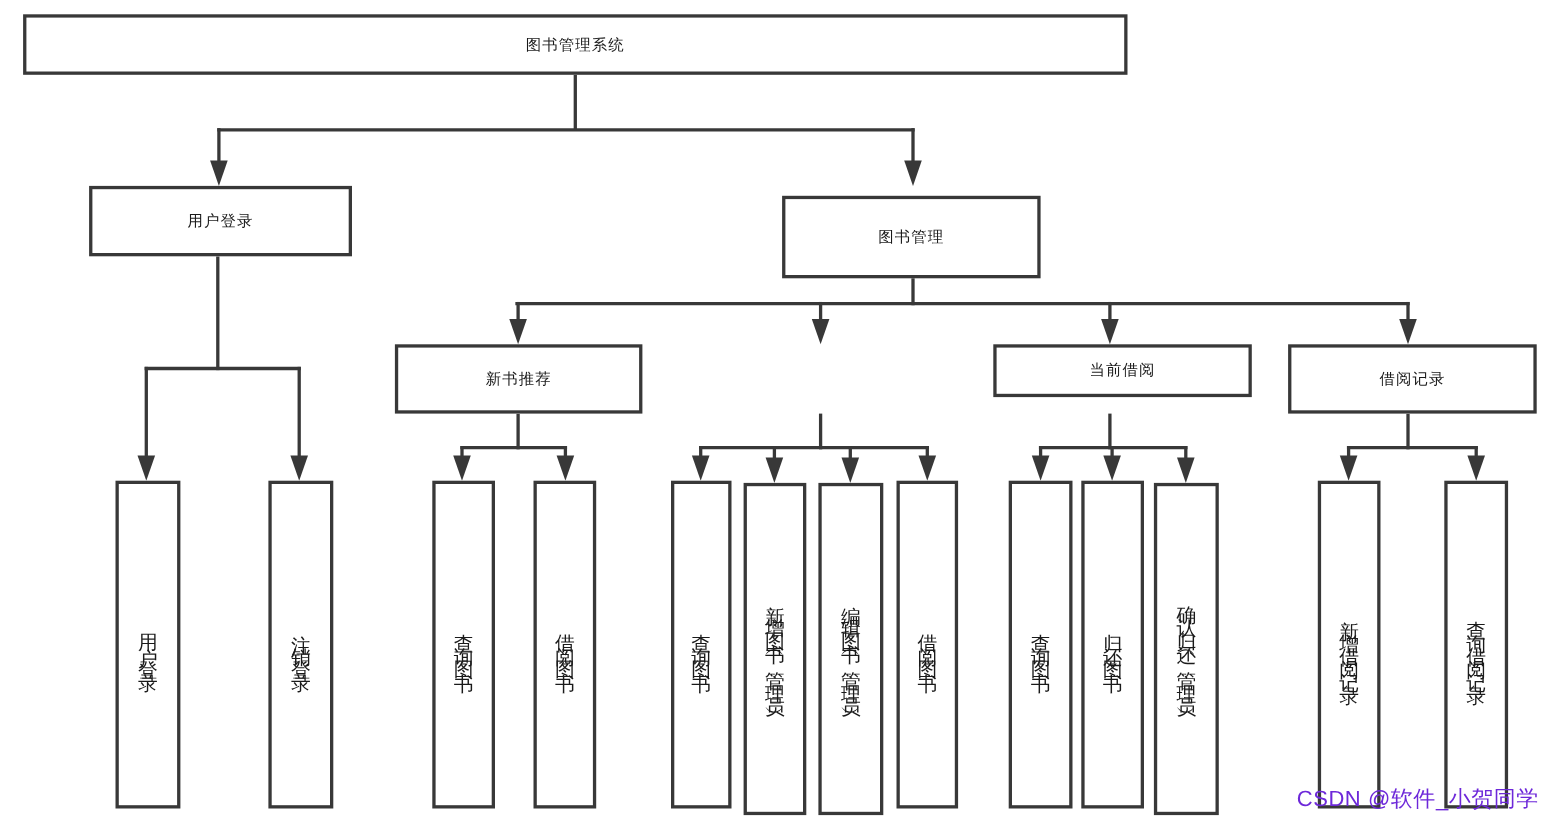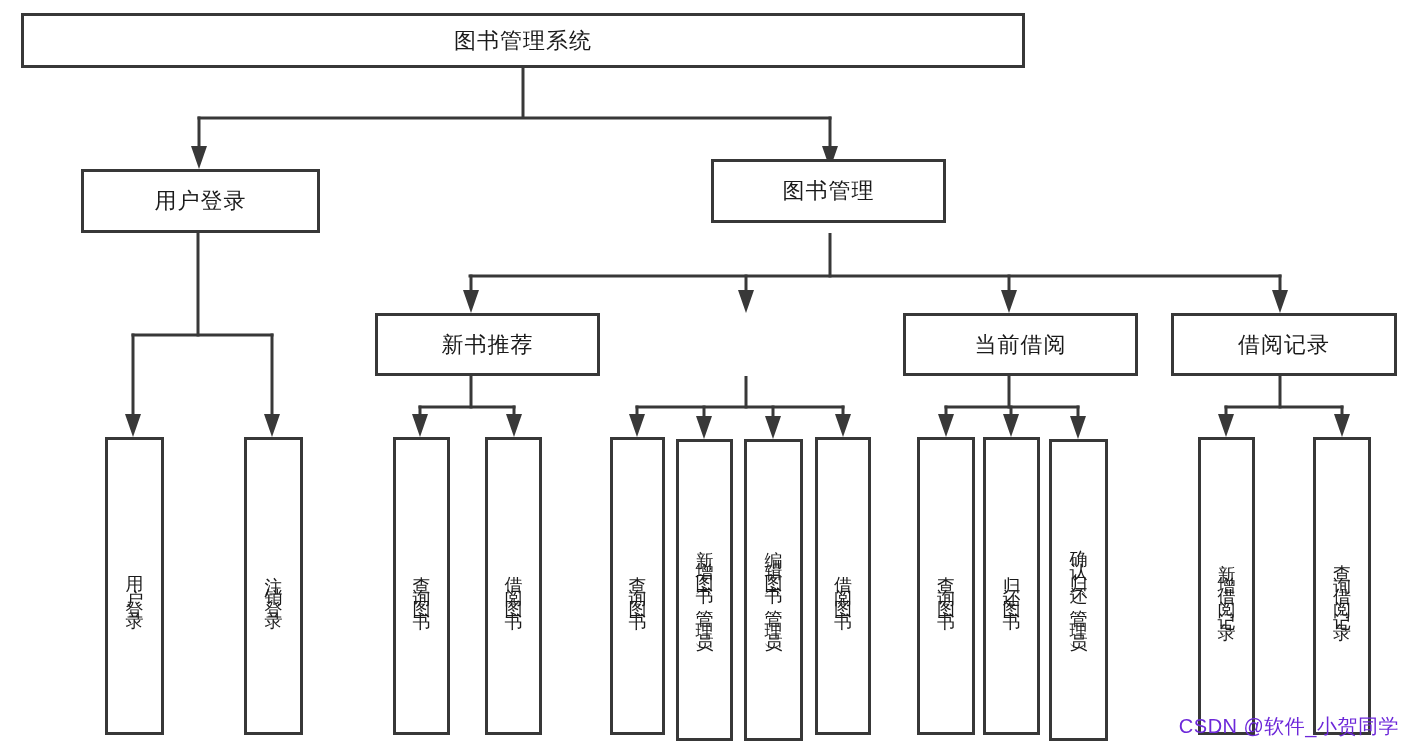--- a/index.html
+++ b/index.html
@@ -26,21 +26,21 @@
     box-sizing: border-box;
     border: 3px solid #383838;
     background: #ffffff;
     display: flex;
     align-items: center;
     justify-content: center;
     z-index: 2;
   }
   .node .lbl {
     color: #1a1a1a;
-    font-size: 22px;
+    font-size: 14px;
     letter-spacing: 1px;
     white-space: nowrap;
   }
   .vnode .lbl {
     writing-mode: vertical-rl;
     text-orientation: mixed;
     font-size: 18px;
     letter-spacing: 12px;
     line-height: 1;
     white-space: nowrap;
@@ -137,28 +137,28 @@
     </g>
   </svg>
 
   <div class="node" style="left:21px; top:13px; width:1004px; height:55px;">
     <span class="lbl">图书管理系统</span>
   </div>
 
   <div class="node" style="left:81px; top:169px; width:239px; height:64px;">
     <span class="lbl">用户登录</span>
   </div>
-  <div class="node" style="left:711px; top:159px; width:235px; height:64px;font-family:Liberation Mono, monospace;">
+  <div class="node" style="left:711px; top:178px; width:235px; height:75px;font-family:Liberation Mono, monospace;">
     <span class="lbl">图书管理</span>
   </div>
 
-  <div class="node" style="left:359px; top:313px; width:225px; height:63px;margin-left:16px;">
+  <div class="node" style="left:359px; top:313px; width:225px; height:63px;">
     <span class="lbl">新书推荐</span>
   </div>
-  <div class="node" style="left:903px; top:313px; width:235px; height:63px;">
+  <div class="node" style="left:903px; top:313px; width:235px; height:48px;">
     <span class="lbl">当前借阅</span>
   </div>
   <div class="node" style="left:1171px; top:313px; width:226px; height:63px;">
     <span class="lbl">借阅记录</span>
   </div>
 
   <div class="node vnode" style="left:105px; top:437px; width:59px; height:298px;">
     <span class="lbl">用户登录</span>
   </div>
   <div class="node vnode" style="left:244px; top:437px; width:59px; height:298px;">

